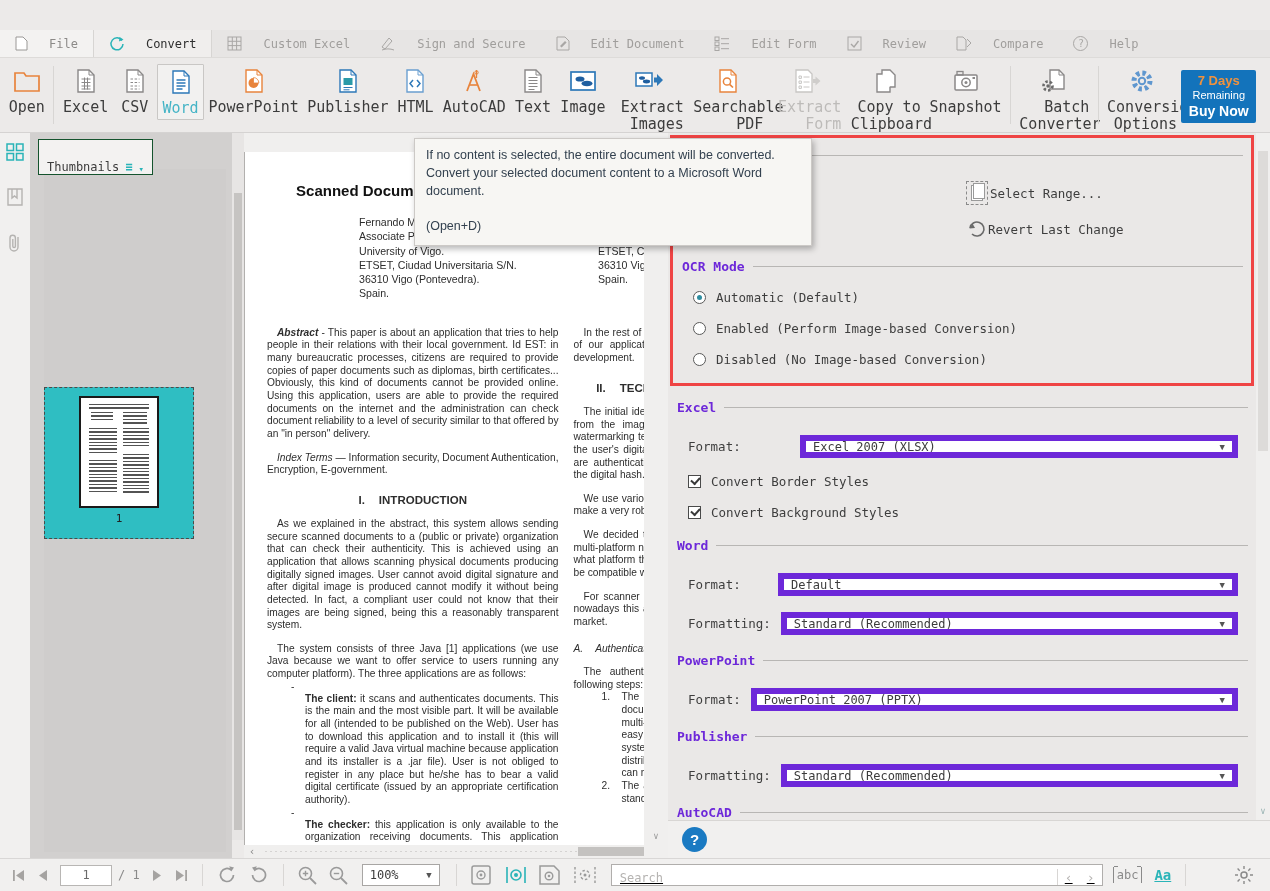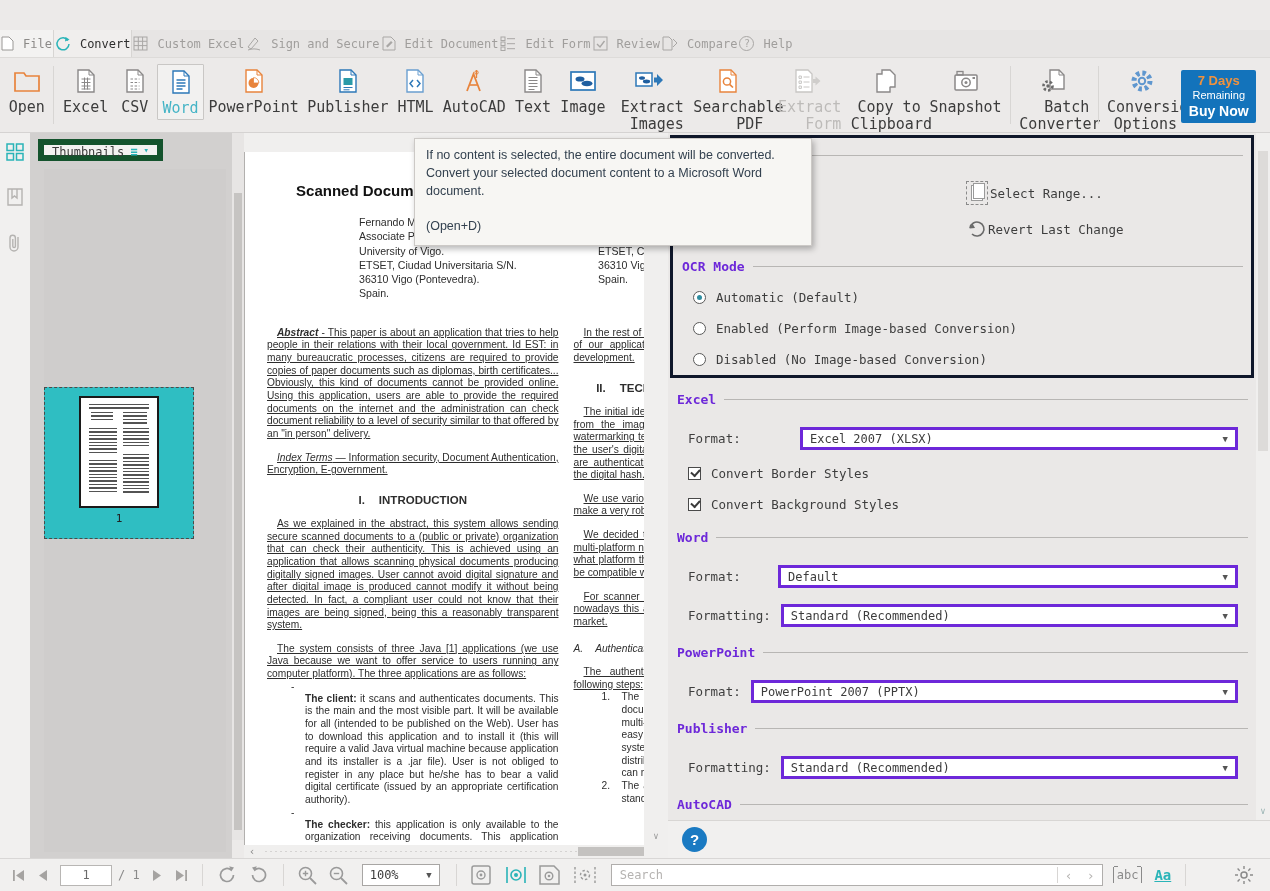--- a/index.html
+++ b/index.html
@@ -17,21 +17,21 @@
              radial-gradient(circle at 50% 35%, #fff 0 2px, transparent 2px),
              linear-gradient(#ffffffcc 0 0) center/9px 2px no-repeat; }
   .apptitle { font-family:"Liberation Sans",sans-serif; font-size:13px; color:#111; }
   .wincontrols { margin-left:auto; display:flex; height:100%; }
   .winbtn { width:46px; height:100%; display:flex; align-items:center; justify-content:center;
             font-family:"DejaVu Sans",sans-serif; font-size:13px; color:#222; }
 
   
   .tabbar { position:absolute; top:30px; left:0; right:0; height:28px; background:#e7e5e4;
             display:flex; align-items:stretch; border-bottom:1px solid #dddbd9;}
-  .tab { display:flex; align-items:center; gap:9px; padding:0 1px; font-size:12px; color:#a09e9c; }
+  .tab { display:flex; align-items:center; gap:21px; padding:0 15px; font-size:12px; color:#a09e9c; }
   .tab.filetab { color:#8c8a88; background:#f3f2f1; }
   .tab.active { background:#f0eeed; color:#2e2e2e; border-left:1px solid #d7d5d3; border-right:1px solid #d7d5d3; }
   .tab svg { display:block; }
 
   
   .toolbar { position:absolute; top:58px; left:0; right:0; height:75px; background:#eceae9;
              display:flex; align-items:flex-start; padding:6px 4px 0 4px; border-bottom:1px solid #d5d3d2; }
   .tsep { width:1px; background:#d8d6d4; height:58px; margin:2px 4px 0 4px; }
   .tb { display:flex; flex-direction:column; align-items:center; min-width:44px;
         padding:2px 5px; }
@@ -49,22 +49,22 @@
   .buynow .r { color:#fff; font-size:11px; }
   .buynow .b { color:#fff; font-weight:bold; font-size:14px; }
 
   
   .workspace { position:absolute; top:133px; left:0; right:0; bottom:33px; }
 
   .iconstrip { position:absolute; left:0; top:0; bottom:0; width:30px; background:#f1f0ef;
                display:flex; flex-direction:column; align-items:center; padding-top:10px; gap:26px; }
 
   .thumbpanel { position:absolute; left:30px; top:0; bottom:0; width:202px; background:#d2d0cf; }
-  .thumbhead { position:absolute; left:8px; top:6px; height:22px; padding:0 8px; background:#f3f2f1;
-               border:6px solid #14532d; display:flex; align-items:flex-start; gap:6px;
+  .thumbhead { position:absolute; left:8px; top:6px; height:36px; padding:0 8px; background:#f3f2f1;
+               border:1px solid #14532d; display:flex; align-items:flex-end; gap:6px;
                font-size:12px; color:#3c3c3c; }
   .thumbhead .mi { color:#2ab4b8; font-weight:bold; }
   .thumbhead .ca { color:#2ab4b8; font-size:9px; }
   .thumbbody { position:absolute; left:14px; right:6px; top:36px; bottom:6px; background:#cfcdcc; }
   .thumbsel { position:absolute; left:14px; top:254px; width:150px; height:152px; background:#2fbec2;
               border:1px dashed #4a4a4a; display:flex; flex-direction:column; align-items:center; }
   .thumbpage { margin-top:8px; width:80px; height:112px; background:#fff; border:2px solid #1a1a1a;
                position:relative; overflow:hidden; }
   .scr { position:absolute; background-image:repeating-linear-gradient(to bottom, rgba(10,10,10,.7) 0 1.3px, transparent 1.3px 3.4px); }
   .thumbnum { margin-top:4px; font-size:11px; color:#222; }
@@ -79,21 +79,21 @@
   .page { position:absolute; left:1px; right:1px; top:19px; bottom:13px; background:#fff; overflow:hidden;
           font-family:"Liberation Sans",sans-serif; color:#2d2d2d; }
   .pagein { padding:30px 22px 0 22px; }
   .ptitle { text-align:center; font-weight:bold; font-size:15px; color:#111; }
   .authors { display:flex; margin-top:16px; font-size:10.6px; line-height:1.35; }
   .authors .ab { width:50%; }
   .authors .ab.l { padding-left:92px; }
   .authors .ab.r { padding-left:32px; }
   .cols { display:flex; gap:15px; margin-top:26px; font-size:10.2px; line-height:1.24; text-align:justify; }
   .col { flex:1; }
-  .para { text-indent:10px; margin-top:11px;text-decoration:underline; }
+  .para { text-indent:10px; margin-top:11px; }
   .para:first-child { margin-top:0; }
   .h1 { margin-top:16px; text-align:center; font-weight:bold; font-size:11.5px; }
   .h1 .rn { margin-right:14px; }
   .sub { margin-top:14px; font-style:italic; }
   .sub .rn { margin-right:12px; }
   .lead { font-weight:bold; font-style:italic; }
   .ilead { font-style:italic; }
   .li { display:flex; margin:0 0 0 24px; }
   .li .mk { width:14px; flex:none; }
   .li .bd { flex:1; text-align:justify;margin-top:12px; }
@@ -119,41 +119,41 @@
   .tooltip { position:absolute; left:170px; top:5px; width:398px; background:#f7f6f3;
              border:1px solid #ccc9c6; box-shadow:2px 3px 6px rgba(0,0,0,.28); z-index:9;
              padding:7px 11px 9px 11px; font-family:"Liberation Sans",sans-serif;
              font-size:12.5px; line-height:1.45; color:#33414f; }
   .tooltip .sc { margin-top:17px; }
 
   
   .rpanel { position:absolute; left:668px; right:0; top:0; bottom:0; background:#eae8e7; }
   .rcontent { position:absolute; left:0; right:14px; top:0; bottom:38px; overflow:hidden;
               font-size:12.5px; color:#3e3e3e; }
-  .obox { margin:2px 2px 4px 2px; border:3px solid #0f172a; padding-bottom:8px; }
+  .obox { margin:2px 2px 4px 2px; border:3px solid #ef4444; padding-bottom:16px; }
   .phead { display:flex; align-items:center; gap:8px; padding-left:9px; margin-top:10px;
            font-weight:bold; font-size:13px; color:#6d28d9; }
   .phead::after { content:""; flex:1; height:1px; background:#b8b6b4; margin-right:8px; }
   .selgrid { display:grid; grid-template-columns:1fr 1fr; row-gap:14px; margin:18px 10px 4px 18px; }
   .selbtn { display:flex; align-items:center; gap:2px; color:#3e3e3e; }
   .dashpage { width:22px; height:24px; border:1px dashed #8a8a8a; position:relative; flex:none; }
   .dashpage::after { content:""; position:absolute; inset:3px 4px; background:#fff; border:1px solid #9a9a9a; }
   .dashpage.multi::before { content:""; position:absolute; inset:1px 2px 5px 6px; background:#fff; border:1px solid #9a9a9a; z-index:1;}
   .dashcheck { width:20px; height:20px; border:1px dashed #8a8a8a; background:#fff; flex:none;
                display:flex; align-items:center; justify-content:center; color:#8aa5a5; font-size:12px; }
   .rowline { display:flex; align-items:center; margin:16px 18px 0 20px; }
   .radio { width:13px; height:13px; border:1px solid #5a5a5a; border-radius:50%; background:#fff;
            margin-right:10px; flex:none; position:relative; }
   .radio.on::after { content:""; position:absolute; inset:3px; border-radius:50%; background:#2f8da0; }
   .check { width:13px; height:13px; border:1px solid #4a4a4a; background:#fff; margin-right:10px; flex:none;
            position:relative; }
   .check::after { content:""; position:absolute; left:2px; top:1px; width:7px; height:4px;
                   border-left:2px solid #3a3a3a; border-bottom:2px solid #3a3a3a; transform:rotate(-48deg); }
   .flabel { margin-right:10px; white-space:nowrap; }
-  .dd { flex:1; height:23px; background:#fff; border:3px solid #6d28d9; display:flex;
+  .dd { flex:1; height:23px; background:#fff; border:6px solid #6d28d9; display:flex;
         align-items:center; padding:0 7px; font-size:12px; color:#3c3c3c; }
   .dd .ddc { margin-left:auto; color:#555; font-size:9px; }
   .rscroll { position:absolute; right:0; top:0; bottom:38px; width:14px; background:#f0efee; }
   .rscroll .rthumb { position:absolute; left:2px; right:2px; top:18px; height:300px; background:#dddbd9; }
   .rscroll .sar { position:absolute; left:0; right:0; text-align:center; color:#9ab4b4; font-size:9px; }
   .rfoot { position:absolute; left:0; right:0; bottom:0; height:38px; background:#f1f0ef;
            border-top:1px solid #d8d6d4; display:flex; align-items:center; }
   .qmark { margin-left:14px; width:25px; height:25px; border-radius:50%; background:#1a7ac2; color:#fff;
            font-weight:bold; font-size:15px; display:flex; align-items:center; justify-content:center;
            font-family:"Liberation Sans",sans-serif; }
@@ -163,21 +163,21 @@
                border-top:1px solid #d9d7d6; display:flex; align-items:center; }
   .sb-ic { display:flex; align-items:center; justify-content:center; padding:0 5px; }
   .ssep { width:1px; height:22px; background:#d8d6d4; margin:0 8px; }
   .pageinput { width:52px; height:21px; border:1px solid #b8b6b4; background:#fff; text-align:center;
                font:12px "DejaVu Sans Mono",monospace; color:#6a6a6a; margin:0 6px; }
   .ptotal { color:#8a8a8a; font-size:12px; margin-right:6px; }
   .zoomdd { width:78px; height:22px; background:#fff; border:1px solid #a8a6a4; display:flex;
             align-items:center; padding:0 7px; margin:0 8px; font-size:12px; color:#3c3c3c; }
   .zoomdd .ddc { margin-left:auto; color:#555; font-size:9px; }
   .searchbox { width:492px; height:22px; background:#fff; border:1px solid #b0aeac; display:flex;
-               align-items:center; margin-left:8px; }
+               align-items:flex-end; margin-left:8px;text-decoration:underline; }
   .searchbox input { flex:1; border:none; outline:none; font:12px "DejaVu Sans Mono",monospace;
                      color:#3c3c3c; padding:0 8px; background:transparent; }
   .searchbox input::placeholder { color:#b5b3b1; }
   .sdiv { width:1px; height:16px; background:#d8d6d4; }
   .snav { width:22px; text-align:center; color:#b5b3b1; font-size:13px; }
   .abcbox { margin-left:10px; padding:1px 3px; border-left:1px solid #8a8a8a; border-right:1px solid #8a8a8a;
             color:#8a8a8a; font-size:12px; position:relative; }
   .abcbox::before,.abcbox::after{ content:""; position:absolute; width:4px; height:3px; border-top:1px solid #8a8a8a; top:-1px;}
   .abcbox::before{left:0;} .abcbox::after{right:0;}
   .aab { margin-left:12px; color:#2ab4b8; font-weight:bold; font-size:14px; text-decoration:underline; }

